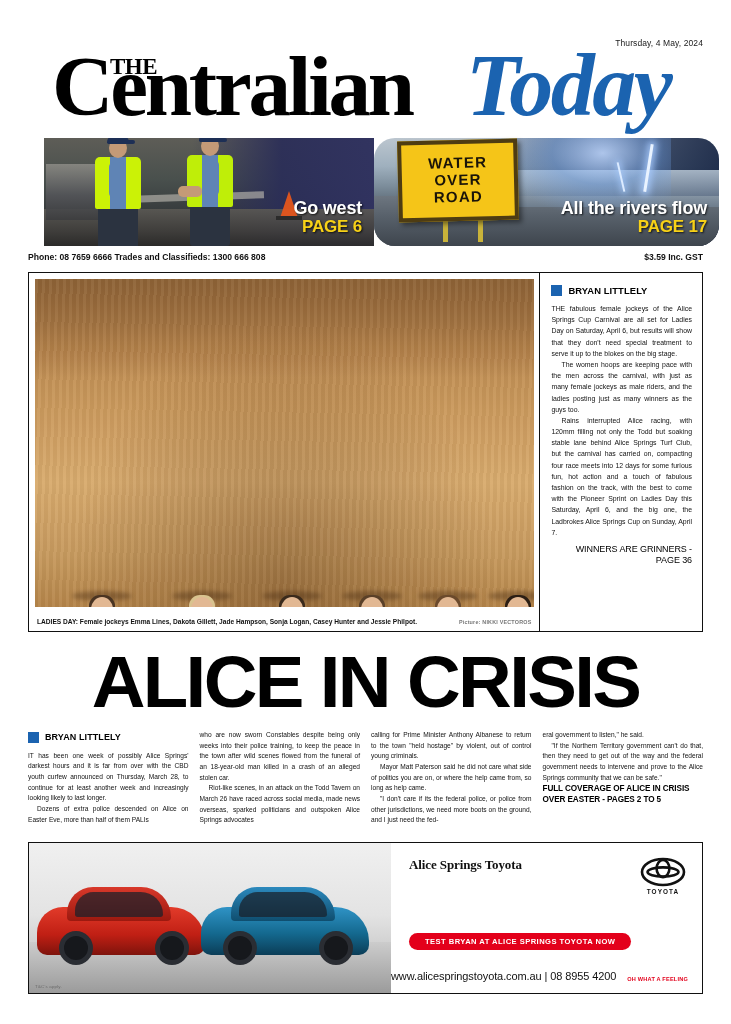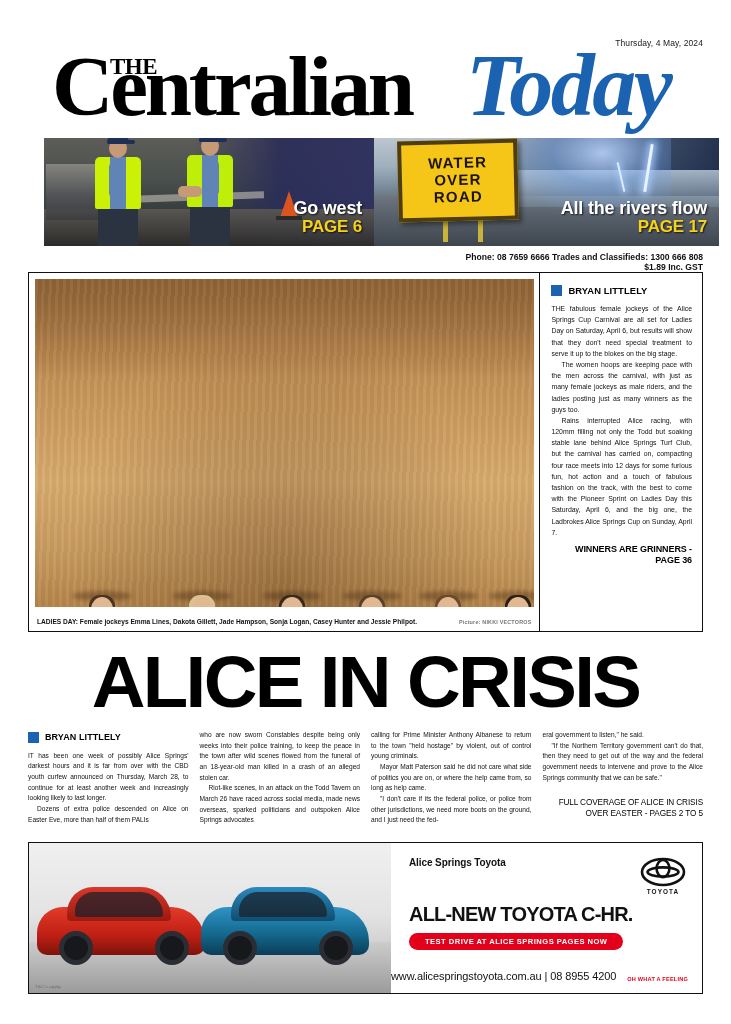--- a/index.html
+++ b/index.html
@@ -85,21 +85,21 @@
     width: 675px;
     height: 108px;
     display: flex;
   }
   .teaser {
     position: relative;
     height: 100%;
     overflow: hidden;
   }
   .teaser-left { width: 330px; }
-  .teaser-right { width: 345px; }
+  .teaser-right { width: 345px; border-radius: 21px; }
 
   
   .tl-bg {
     position: absolute; inset: 0;
     background:
       linear-gradient(90deg, rgba(20,22,40,0) 45%, rgba(42,45,88,.92) 72%, rgba(48,50,96,.97) 100%),
       linear-gradient(180deg, #5e5d57 0%, #49504d 38%, #363a3c 70%, #23252a 100%);
   }
   .tl-floor {
     position: absolute; left: 0; right: 0; bottom: 0; height: 34%;
@@ -213,25 +213,24 @@
   }
 
   
   .infobar {
     position: absolute;
     top: 252px;
     left: 28px;
     width: 675px;
     display: flex;
     justify-content: space-between;
-    align-items: flex-end;
+    align-items: flex-start;
     font-size: 8.6px;
     font-weight: bold;
     color: #111;
-    flex-direction: column;
   }
 
   
   .topstory {
     position: absolute;
     top: 272px;
     left: 28px;
     width: 675px;
     height: 360px;
     border: 1px solid #111;
@@ -300,21 +299,21 @@
   }
   .byline { display: flex; align-items: center; gap: 6px; margin-bottom: 7px; }
   .byline-sq { width: 11px; height: 11px; background: #1b63b0; flex: 0 0 auto; }
   .byline-name { font-weight: bold; font-size: 9.4px; letter-spacing: .1px; color:#000; }
   .ws-body { font-size: 6.9px; line-height: 1.62; text-align: justify; color: #111; }
   .ws-body p { margin: 0; text-indent: 10px; }
   .ws-body p.first { text-indent: 0; }
   .ws-refer {
     margin-top: 6px;
     text-align: right;
-    font-weight: bold;
+    font-weight: normal;
     font-size: 9px;
     line-height: 1.22;
     letter-spacing: -0.1px;
     color: #000;
   }
 
   
   .main-headline {
     position: absolute;
     top: 648px;
@@ -337,23 +336,23 @@
     width: 675px;
     display: flex;
     gap: 11px;
   }
   .mcol { width: 163px; font-size: 6.6px; line-height: 1.62; text-align: justify; color:#111; }
   .mcol p { margin: 0; text-indent: 9px; }
   .mcol p.first { text-indent: 0; }
   .mcol .byline { margin-bottom: 6px; }
   .mcol .byline-name { font-size: 9px; }
   .refer-main {
-    margin-top: 15px;
-    text-align: right;
-    font-weight: normal;
+    margin-top: 1px;
+    text-align: left;
+    font-weight: bold;
     font-size: 8.2px;
     line-height: 1.25;
     letter-spacing: -0.1px;
     color: #000;
   }
 
   
   .ad {
     position: absolute;
     left: 28px;
@@ -375,21 +374,21 @@
   .wheel { position:absolute; bottom:0; width:34px; height:34px; border-radius:50%; background:#16181c; border:5px solid #2a2d33; box-sizing:border-box; }
   .car-red .car-body { background:linear-gradient(180deg,#e23b2a 0%, #c01f14 58%, #7e130c 100%); }
   .car-red .car-cabin{ background:linear-gradient(180deg,#d8382a,#9c190f); }
   .car-blue .car-body { background:linear-gradient(180deg,#2f93c6 0%, #14698f 55%, #0b3d57 100%); }
   .car-blue .car-cabin{ background:linear-gradient(180deg,#2c89bd,#0f4e6f); }
   .car-1 { left: 8px; }
   .car-2 { left: 172px; }
   .ad-disc { position:absolute; left:6px; bottom:4px; font-size:4.4px; color:#6a6a6a; letter-spacing:.2px; }
 
   .ad-txt { position: relative; flex: 1; padding: 14px 14px 10px 18px; box-sizing:border-box; }
-  .ad-dealer { font-size: 10px; font-weight: bold; color:#111; letter-spacing:-0.1px; }
+  .ad-dealer { font-size: 13px; font-weight: bold; color:#111; letter-spacing:-0.1px;font-family:Liberation Serif, serif; }
   .ad-head { position:absolute; left:18px; top:60px; font-size: 20px; font-weight: bold; letter-spacing:-0.8px; color:#111; }
   .ad-cta {
     position:absolute; left:18px; top:90px;
     background:#e3001b; color:#fff; font-size:7.6px; font-weight:bold;
     letter-spacing:.45px; padding:4px 16px; border-radius:9px; white-space:nowrap;
   }
   .ad-foot { position:absolute; left:0; bottom:11px; font-size:11px; color:#111; letter-spacing:-0.1px; }
   .ad-slogan { position:absolute; right:14px; bottom:11px; font-size:5.6px; font-weight:bold; color:#e3001b; letter-spacing:.2px; }
   .toyota-logo { position:absolute; right:16px; top:14px; width:46px; text-align:center; }
   .toyota-logo svg { display:block; }
@@ -455,21 +454,21 @@
   </div>
 
   <div class="road-sign">
     <span>WATER</span>
     <span>OVER</span>
     <span>ROAD</span>
   </div>
 
   <div class="infobar">
     <span>Phone: 08 7659 6666   Trades and Classifieds: 1300 666 808</span>
-    <span>$1.89 Inc. GST</span>
+    <span>$3.59 Inc. GST</span>
   </div>
 
   <div class="topstory">
 
     <div class="photo-wrap">
       <div class="photo">
         <div class="sand-far"></div>
         <div class="sand-tex"></div>
         <div class="jockeys">
 
@@ -599,20 +598,19 @@
 
       <div class="toyota-logo">
         <svg width="46" height="30" viewBox="0 0 46 30">
           <ellipse cx="23" cy="15" rx="21" ry="13" fill="none" stroke="#111" stroke-width="2.6"></ellipse>
           <ellipse cx="23" cy="11.5" rx="6.4" ry="8.6" fill="none" stroke="#111" stroke-width="2.6"></ellipse>
           <ellipse cx="23" cy="15" rx="15.5" ry="4.6" fill="none" stroke="#111" stroke-width="2.6"></ellipse>
         </svg>
         <div class="toyota-word">TOYOTA</div>
       </div>
 
-      <div class="ad-head">ALL-NEW TOYOTA C-HR.</div>
-      <div class="ad-cta">TEST DRIVE AT ALICE SPRINGS PAGES NOW</div>
+      <div class="ad-cta">TEST BRYAN AT ALICE SPRINGS TOYOTA NOW</div>
       <div class="ad-foot">www.alicespringstoyota.com.au | 08 8955 4200</div>
       <div class="ad-slogan">OH WHAT A FEELING</div>
     </div>
   </div>
 
 </div>
 
 </body></html>

